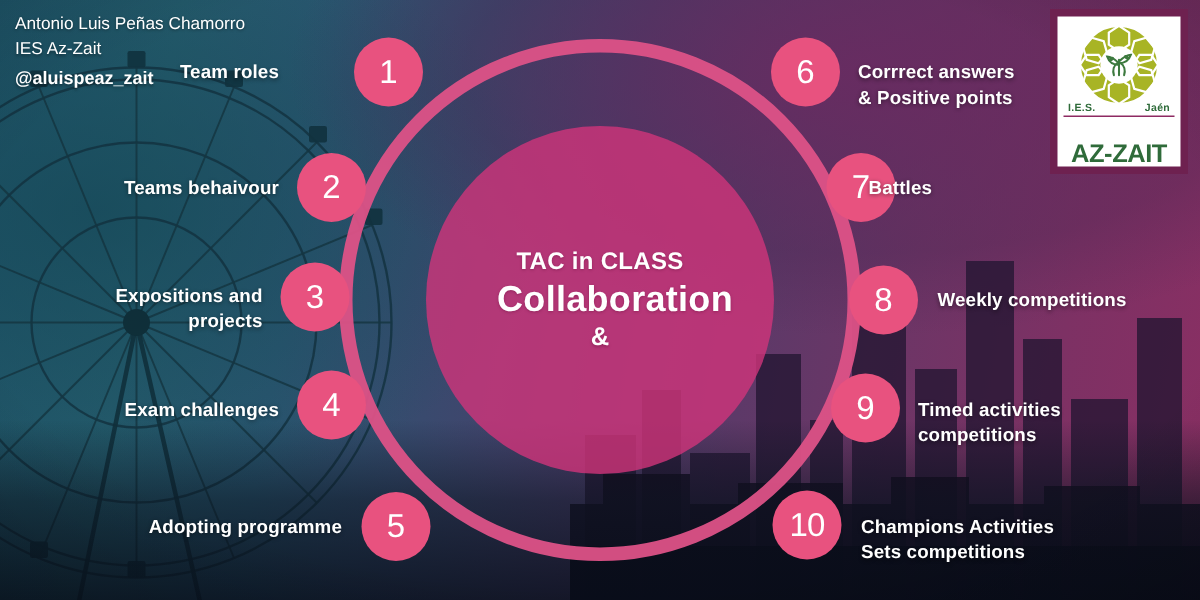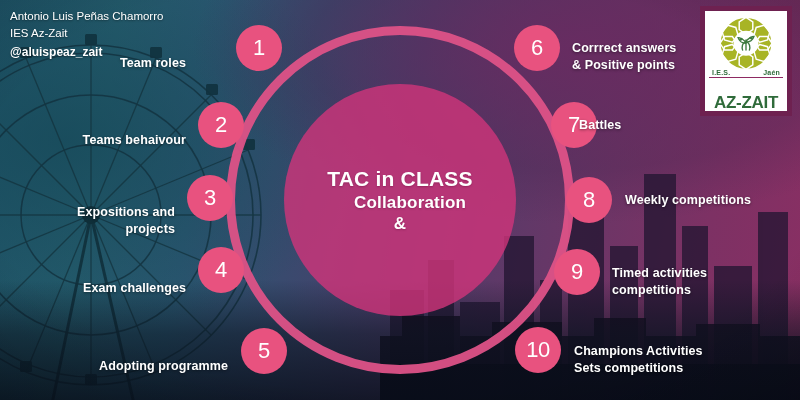--- a/index.html
+++ b/index.html
@@ -84,22 +84,22 @@
     left:calc(400px - 116px);
     top:calc(200px - 116px);
     width:232px;height:232px;
     display:flex;flex-direction:column;
     align-items:center;justify-content:center;
     color:#fff;
     text-align:center;
     line-height:1.24;
     text-shadow:0 1px 2px rgba(90,10,50,.35);
   }
-  .ct-l1{font-size:21px;font-weight:bold;letter-spacing:.2px;}
-  .ct-l2{font-size:17px;font-weight:bold;letter-spacing:.2px;margin-left:20px;}
+  .ct-l1{font-size:16px;font-weight:bold;letter-spacing:.2px;}
+  .ct-l2{font-size:24px;font-weight:bold;letter-spacing:.2px;margin-left:20px;}
   .ct-l3{font-size:17px;font-weight:bold;}
   .ct-l4{font-size:21px;font-weight:bold;letter-spacing:.2px;}
 
   
   .badge{
     position:absolute;
     width:46px;height:46px;
     border-radius:50%;
     background:#e8527f;
     color:#ffffff;
@@ -117,21 +117,21 @@
     color:#ffffff;
     font-size:12.5px;
     font-weight:bold;
     line-height:1.32;
     letter-spacing:.1px;
     z-index:7;
     text-shadow:0 1px 3px rgba(0,0,0,.45);
     white-space:pre-line;
   }
   .steplabel.right{text-align:left;}
-  .steplabel.left{text-align:right;margin-top:15px;}
+  .steplabel.left{text-align:right;}
 
   
   .credit{
     position:absolute;left:10px;top:8px;
     color:#ffffff;
     font-size:11.5px;
     line-height:1.52;
     z-index:8;
     text-shadow:0 1px 2px rgba(0,0,0,.4);
   }

